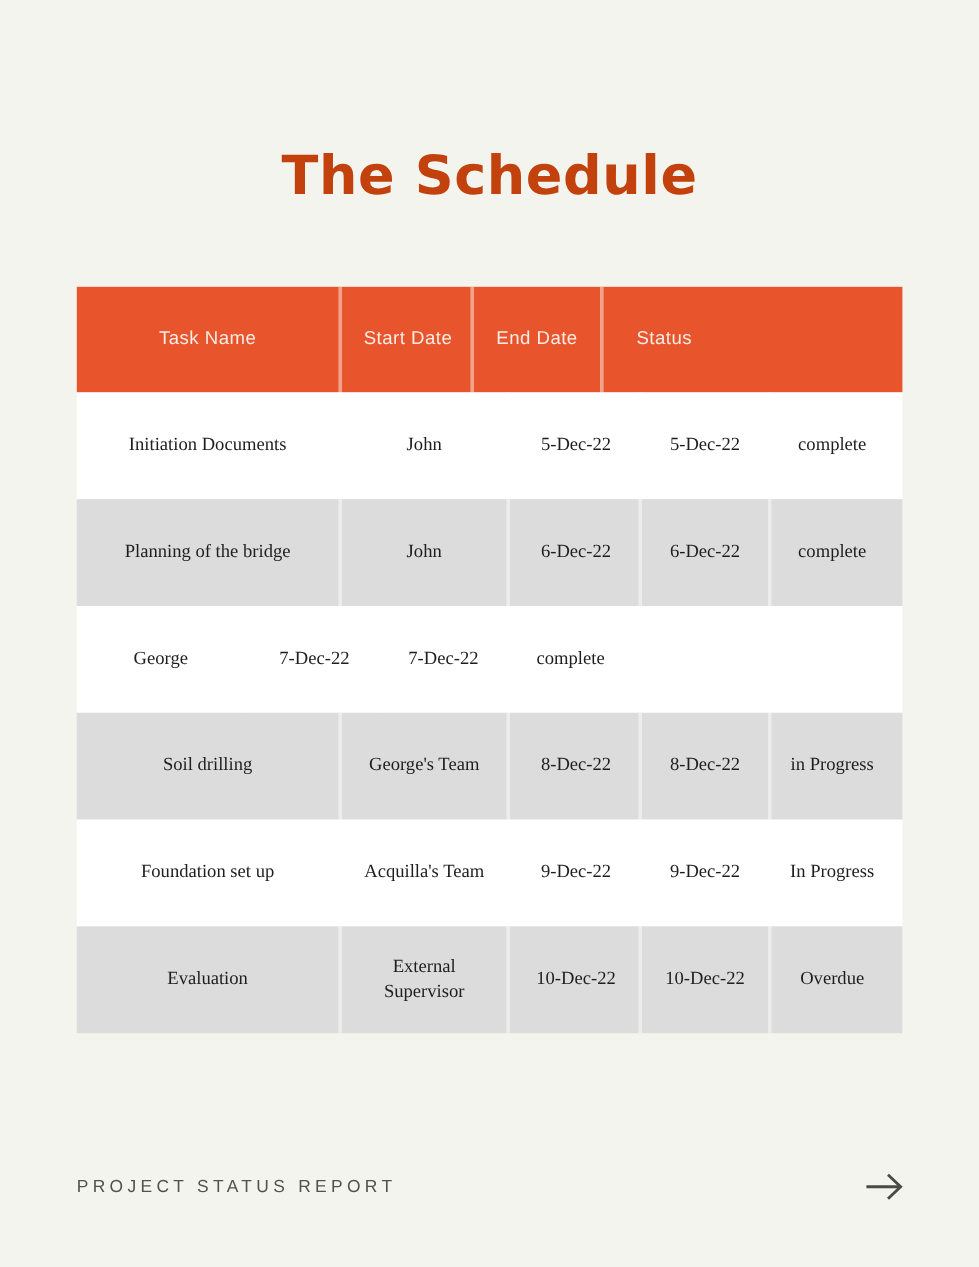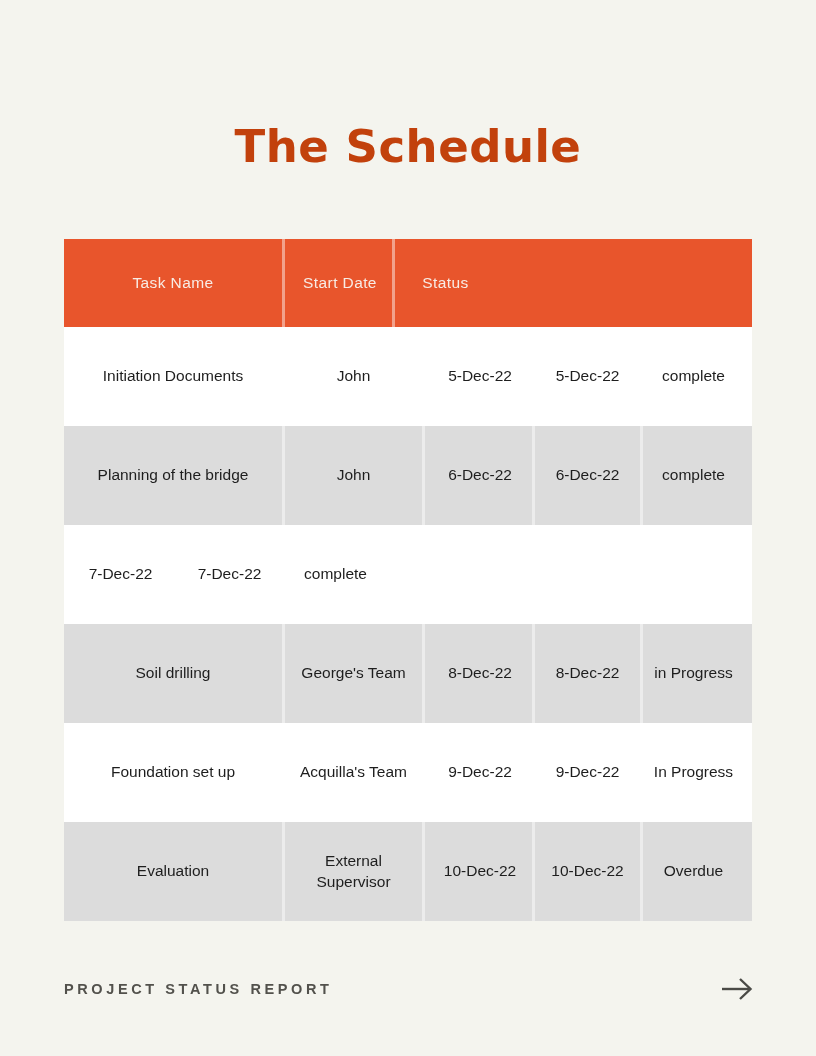--- a/index.html
+++ b/index.html
@@ -34,21 +34,21 @@
     width: 688px;
   }
   .t-row {
     display: flex;
     width: 100%;
   }
   .t-row.header {
     height: 88px;
     background: #e8552c;
   }
-  .t-row.body { height: 99px; }
+  .t-row.body { height: 89px; font-family: Liberation Serif, serif; }
   .t-row.body.even { background: #ffffff; }
   .t-row.body.odd  { background: #dcdcdc; }
   .t-cell {
     display: flex;
     align-items: center;
     justify-content: center;
     text-align: center;
     line-height: 1.35;
     padding: 4px 14px;
   }
@@ -72,21 +72,21 @@
     left: 64px;
     right: 60px;
     top: 970px;
     height: 38px;
     display: flex;
     align-items: center;
     justify-content: space-between;
   }
   .footer-label {
     font-size: 14.5px;
-    font-weight: 700;
+    font-weight: 400;
     letter-spacing: 3.6px;
     color: #52514c;
   }
   .footer-arrow {
     width: 38px;
     height: 30px;
     display: flex;
     align-items: center;
     justify-content: center;
     cursor: pointer;
@@ -99,40 +99,42 @@
 
 <div class="page">
 
   <h1 class="page-title">The Schedule</h1>
 
   <div class="schedule-table">
 
     <div class="t-row header">
       <div class="t-cell col-0">Task Name</div>
       <div class="t-cell col-2">Start Date</div>
+      <div class="t-cell col-3">End Date</div>
       <div class="t-cell col-4">Status</div>
     </div>
 
     <div class="t-row body even">
       <div class="t-cell col-0">Initiation Documents</div>
       <div class="t-cell col-1">John</div>
       <div class="t-cell col-2">5-Dec-22</div>
       <div class="t-cell col-3">5-Dec-22</div>
       <div class="t-cell col-4">complete</div>
     </div>
 
     <div class="t-row body odd">
       <div class="t-cell col-0">Planning of the bridge</div>
       <div class="t-cell col-1">John</div>
       <div class="t-cell col-2">6-Dec-22</div>
       <div class="t-cell col-3">6-Dec-22</div>
       <div class="t-cell col-4">complete</div>
     </div>
 
     <div class="t-row body even">
+      <div class="t-cell col-1">George</div>
       <div class="t-cell col-2">7-Dec-22</div>
       <div class="t-cell col-3">7-Dec-22</div>
       <div class="t-cell col-4">complete</div>
     </div>
 
     <div class="t-row body odd">
       <div class="t-cell col-0">Soil drilling</div>
       <div class="t-cell col-1">George's Team</div>
       <div class="t-cell col-2">8-Dec-22</div>
       <div class="t-cell col-3">8-Dec-22</div>

